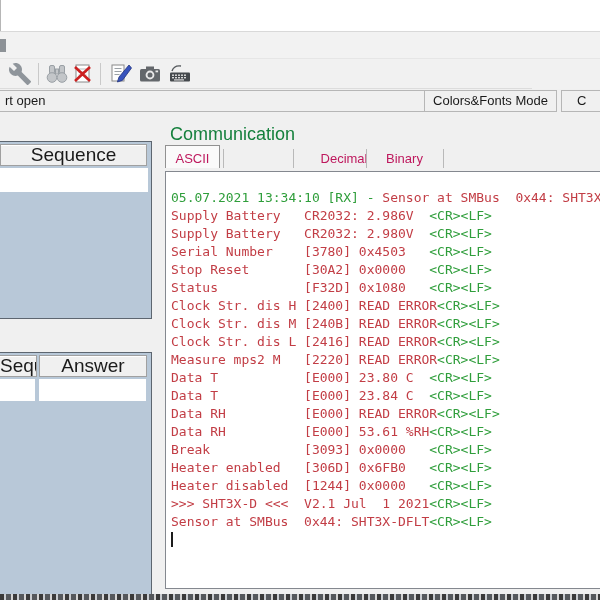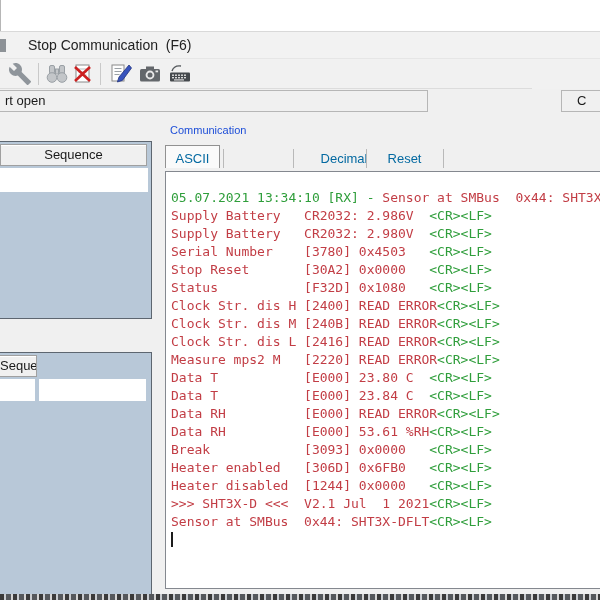--- a/index.html
+++ b/index.html
@@ -14,25 +14,25 @@
   .menu-frag{left:0;top:7px;width:6px;height:13px;background:#8d9297;}
   .toolbar{left:0;top:58px;width:600px;height:30px;background:#f1f1f1;border-top:1px solid #e6e6e6;}
   .tbicon{top:3px;width:24px;height:24px;}
   .tbsep{top:4px;width:1px;height:22px;background:#c9c9c9;}
   
   .statusbar{left:0;top:88px;width:532px;height:25px;background:#f0f0f0;border-top:1px solid #dcdcdc;}
   .spanel{top:1px;height:20px;background:#f0f0f0;border:1px solid #b6b6b6;font-size:13px;line-height:20px;}
   
   .grid{background:#b8c8d8;border:1px solid #5d6670;}
   .gridhead{background:#f0f0f0;border:1px solid #a0a0a0;box-shadow:inset 0 1px 0 #ffffff;
-            font-size:13px;text-align:center;overflow:hidden;white-space:nowrap;}
+            font-size:19px;text-align:center;overflow:hidden;white-space:nowrap;}
   .gridrow{background:#ffffff;}
   
-  .commlabel{font-size:11px;color:#1d4ed8;}
-  .tab{font-size:13px;text-align:center;line-height:22px;height:22px;color:#0369a1;}
+  .commlabel{font-size:18px;color:#15803d;}
+  .tab{font-size:13px;text-align:center;line-height:22px;height:22px;color:#be185d;}
   .tab.active{background:#fafafa;border:1px solid #919191;border-bottom:none;line-height:25px;z-index:5;}
   .tabsep{width:1px;height:19px;background:#b9b9b9;top:149px;}
   .log{left:165px;top:171px;width:441px;height:418px;background:#ffffff;border:1px solid #84888f;
        overflow:hidden;font-family:"DejaVu Sans Mono","Liberation Mono",monospace;
        font-size:13px;line-height:18px;padding:17px 0 0 5px;box-sizing:border-box;}
   .ln{white-space:pre;height:18px;}
   .r{color:#c23d45;}
   .g{color:#2f9e3b;margin-top:36px;}
   .cur{display:inline-block;width:2px;height:15px;background:#1c1c1c;vertical-align:text-bottom;}
   .bottomcut{left:0;top:594px;width:600px;height:6px;
@@ -41,21 +41,20 @@
 </head>
 <body>
 
 <div class="screen">
 
   <div class="abs titlestrip"></div>
   <div class="abs titleleftline"></div>
 
   <div class="abs menurow">
     <div class="abs menu-frag"></div>
-    <div class="abs menulabel">Stop Communication  (F6)</div>
   </div>
 
   <div class="abs toolbar">
     <svg class="abs tbicon" style="left:8px" viewBox="0 0 24 24">
       <path d="M22.7 19l-9.1-9.1c.9-2.3.4-5-1.5-6.9-2-2-5-2.4-7.4-1.3L9 6 6 9 1.6 4.7C.4 7.1.9 10.1 2.9 12.1c1.9 1.9 4.6 2.4 6.9 1.5l9.1 9.1c.4.4 1 .4 1.4 0l2.3-2.3c.5-.4.5-1.1.1-1.4z" fill="#8f959b"></path>
     </svg>
     <div class="abs tbsep" style="left:38px"></div>
     <svg class="abs tbicon" style="left:45px" viewBox="0 0 24 24">
       <g fill="#c3c6c9" stroke="#9aa0a5" stroke-width="1">
         <rect x="4.5" y="3.5" width="5" height="8" rx="1.5"></rect>
@@ -100,41 +99,45 @@
         <rect x="16" y="15" width="2" height="1.4"></rect>
         <rect x="6" y="17.3" width="10" height="1.2"></rect>
       </g>
     </svg>
   </div>
 
   <div class="abs statusbar">
     <div class="abs spanel" style="left:-4px;width:422px;padding-left:8px;">
       <span>rt open</span>
     </div>
+    <div class="abs spanel" style="left:424px;width:131px;text-align:center;">
+      <span>Colors&amp;Fonts Mode</span>
+    </div>
     <div class="abs spanel" style="left:561px;width:60px;padding-left:15px;">
       <span>C</span>
     </div>
   </div>
 
   <div class="abs grid" style="left:-3px;top:141px;width:153px;height:176px;">
     <div class="abs gridhead" style="left:2px;top:2px;width:145px;height:20px;line-height:20px;">Sequence</div>
     <div class="abs gridrow" style="left:1px;top:26px;width:149px;height:24px;"></div>
   </div>
 
   <div class="abs grid" style="left:-3px;top:352px;width:153px;height:241px;">
     <div class="abs gridhead" style="left:1px;top:2px;width:36px;height:20px;line-height:20px;text-align:right;">Sequence</div>
+    <div class="abs gridhead" style="left:41px;top:2px;width:106px;height:20px;line-height:20px;">Answer</div>
     <div class="abs gridrow" style="left:1px;top:26px;width:36px;height:22px;"></div>
     <div class="abs gridrow" style="left:41px;top:26px;width:107px;height:22px;"></div>
   </div>
 
   <div class="abs commlabel" style="left:170px;top:124px;">Communication</div>
 
   <div class="abs tab active" style="left:165px;top:145px;width:53px;">ASCII</div>
   <div class="abs tab" style="left:308px;top:148px;width:72px;">Decimal</div>
-  <div class="abs tab" style="left:367px;top:148px;width:75px;">Reset</div>
+  <div class="abs tab" style="left:367px;top:148px;width:75px;">Binary</div>
   <div class="abs tabsep" style="left:223px;"></div>
   <div class="abs tabsep" style="left:293px;"></div>
   <div class="abs tabsep" style="left:366px;"></div>
   <div class="abs tabsep" style="left:443px;"></div>
 
   <div class="abs log">
       <div class="ln"><span class="g">05.07.2021 13:34:10 [RX] - </span><span class="r">Sensor at SMBus  0x44: SHT3X-DFLT</span></div>
       <div class="ln"><span class="r">Supply Battery   CR2032: 2.986V  </span><span class="g">&lt;CR&gt;&lt;LF&gt;</span></div>
       <div class="ln"><span class="r">Supply Battery   CR2032: 2.980V  </span><span class="g">&lt;CR&gt;&lt;LF&gt;</span></div>
       <div class="ln"><span class="r">Serial Number    [3780] 0x4503   </span><span class="g">&lt;CR&gt;&lt;LF&gt;</span></div>

